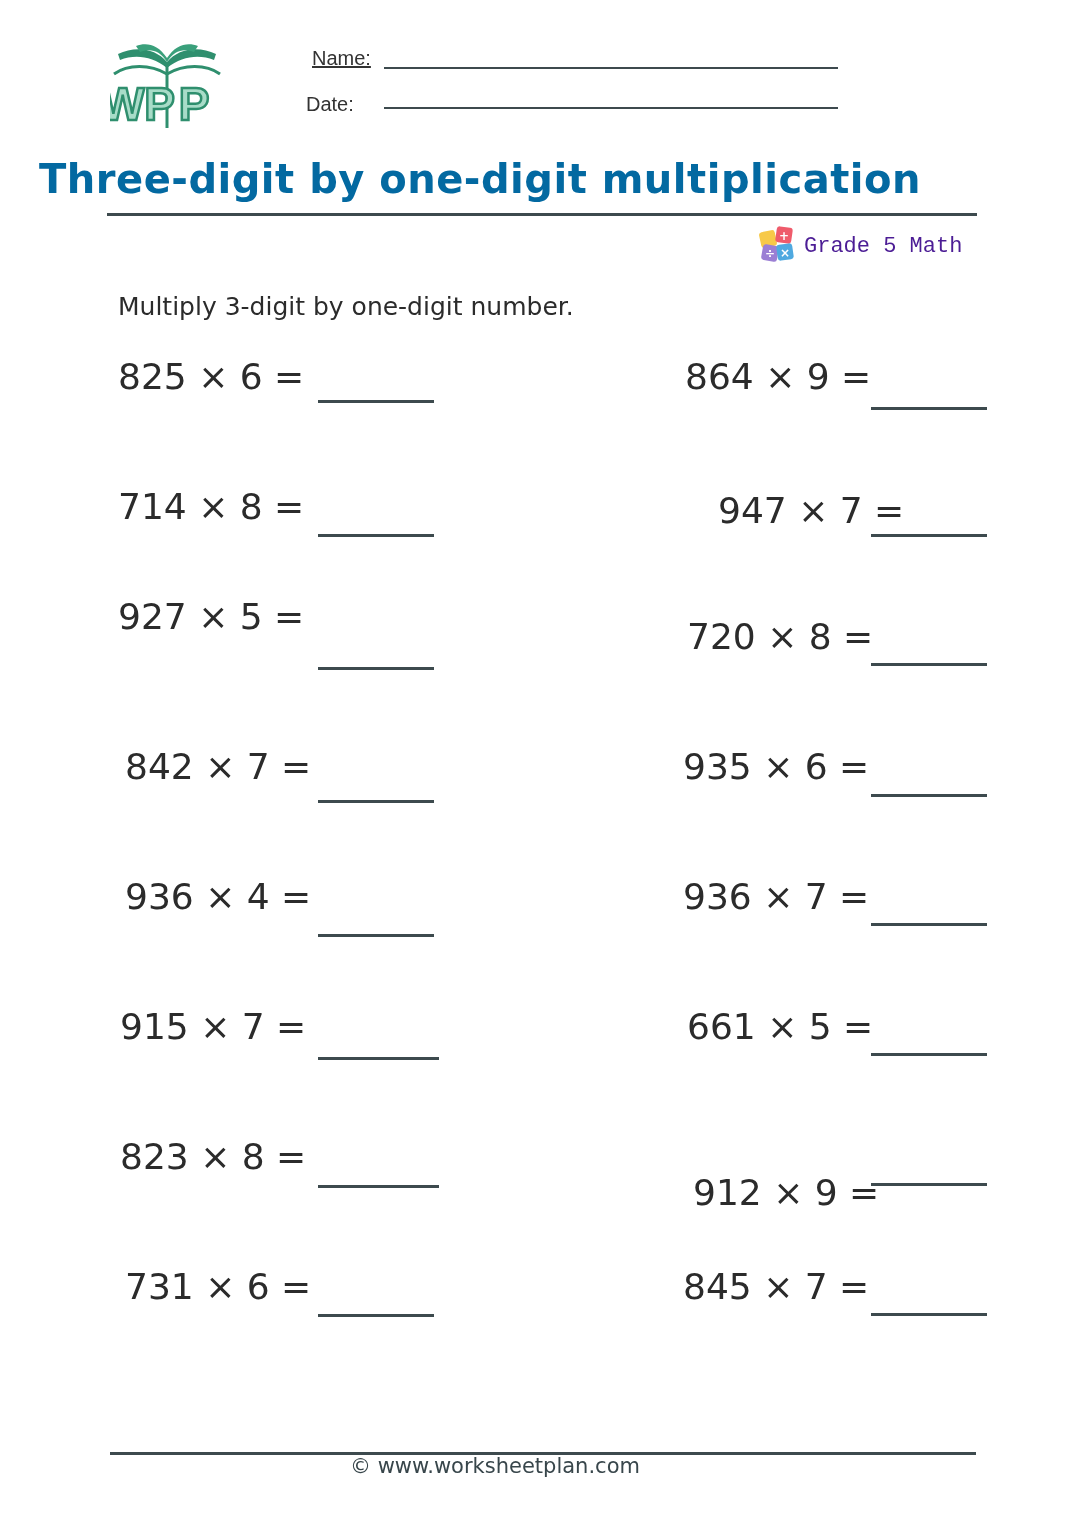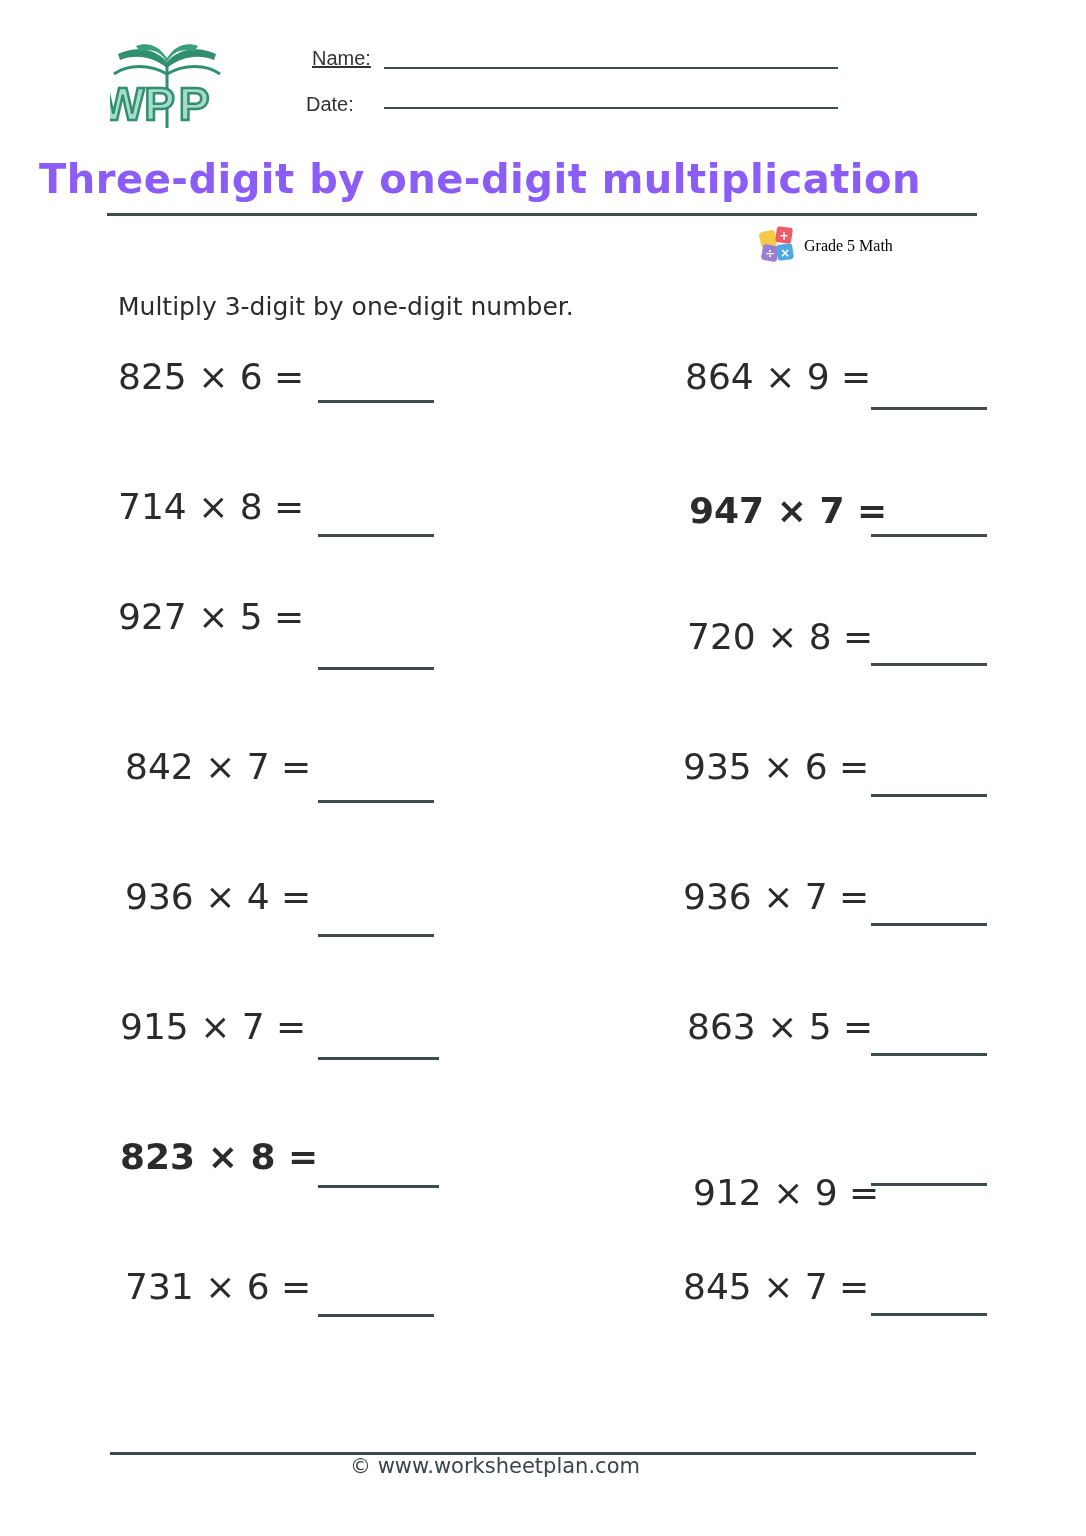--- a/index.html
+++ b/index.html
@@ -1,23 +1,23 @@
 <!DOCTYPE html>
 <html><head>
 <meta charset="utf-8">
 <style>
   html,body{margin:0;padding:0;background:#fff;}
   body{width:1086px;height:1536px;position:relative;overflow:hidden;font-family:"DejaVu Sans",sans-serif;color:#2b2b2b;}
   .logo{position:absolute;left:110px;top:40px;width:115px;height:92px;}
   .field-label{position:absolute;font-family:"Liberation Sans",sans-serif;font-size:20px;color:#333;}
   .field-line{position:absolute;height:2px;background:#3d4a4e;}
-  .title{position:absolute;left:0;width:960px;top:156px;text-align:center;font-family:"DejaVu Sans",sans-serif;font-weight:bold;font-size:40px;color:#8b5cf6;letter-spacing:0.5px;}
+  .title{position:absolute;left:0;width:960px;top:156px;text-align:center;font-family:"DejaVu Sans",sans-serif;font-weight:bold;font-size:40px;color:#0369a1;letter-spacing:0.5px;}
   .title-rule{position:absolute;left:107px;top:213px;width:870px;height:3px;background:#3d4a4e;}
   .grade{position:absolute;left:758px;top:225px;display:flex;align-items:center;gap:8px;}
-  .grade-text{font-family:Liberation Serif, serif;font-size:16px;color:#000000;}
+  .grade-text{font-family:Liberation Mono, monospace;font-size:22px;color:#4c1d95;}
   .instr{position:absolute;left:118px;top:292px;font-family:"DejaVu Sans",sans-serif;font-size:25px;color:#2b2b2b;}
   .prob{position:absolute;font-family:"DejaVu Sans",sans-serif;font-size:36px;color:#2b2b2b;white-space:nowrap;}
   .ans{position:absolute;height:3px;background:#3d4a4e;}
   .foot-rule{position:absolute;left:110px;top:1452px;width:866px;height:3px;background:#3d4a4e;}
   .foot{position:absolute;left:350px;top:1454px;font-family:"DejaVu Sans",sans-serif;font-size:21px;color:#38464b;}
 </style>
 </head>
 <body>
 
 <div class="logo">
@@ -70,42 +70,42 @@
 
 <div class="prob" style="left:125px;top:746px;">842 × 7 =</div>
 <div class="ans" style="left:318px;top:800px;width:116px;"></div>
 
 <div class="prob" style="left:125px;top:876px;">936 × 4 =</div>
 <div class="ans" style="left:318px;top:934px;width:116px;"></div>
 
 <div class="prob" style="left:120px;top:1006px;">915 × 7 =</div>
 <div class="ans" style="left:318px;top:1057px;width:121px;"></div>
 
-<div class="prob" style="left:120px;top:1136px;font-weight:bold;">823 × 8 =</div>
+<div class="prob" style="left:120px;top:1136px;">823 × 8 =</div>
 <div class="ans" style="left:318px;top:1185px;width:121px;"></div>
 
 <div class="prob" style="left:125px;top:1266px;">731 × 6 =</div>
 <div class="ans" style="left:318px;top:1314px;width:116px;"></div>
 
 <div class="prob" style="left:685px;top:356px;">864 × 9 =</div>
 <div class="ans" style="left:871px;top:407px;width:116px;"></div>
 
-<div class="prob" style="left:689px;top:490px;font-weight:bold;">947 × 7 =</div>
+<div class="prob" style="left:718px;top:490px;">947 × 7 =</div>
 <div class="ans" style="left:871px;top:534px;width:116px;"></div>
 
 <div class="prob" style="left:687px;top:616px;">720 × 8 =</div>
 <div class="ans" style="left:871px;top:663px;width:116px;"></div>
 
 <div class="prob" style="left:683px;top:746px;">935 × 6 =</div>
 <div class="ans" style="left:871px;top:794px;width:116px;"></div>
 
 <div class="prob" style="left:683px;top:876px;">936 × 7 =</div>
 <div class="ans" style="left:871px;top:923px;width:116px;"></div>
 
-<div class="prob" style="left:687px;top:1006px;">863 × 5 =</div>
+<div class="prob" style="left:687px;top:1006px;">661 × 5 =</div>
 <div class="ans" style="left:871px;top:1053px;width:116px;"></div>
 
 <div class="prob" style="left:693px;top:1136px;margin-top:36px;">912 × 9 =</div>
 <div class="ans" style="left:871px;top:1183px;width:116px;"></div>
 
 <div class="prob" style="left:683px;top:1266px;">845 × 7 =</div>
 <div class="ans" style="left:871px;top:1313px;width:116px;"></div>
 
 <div class="foot-rule"></div>
 <div class="foot">© www.worksheetplan.com</div>

